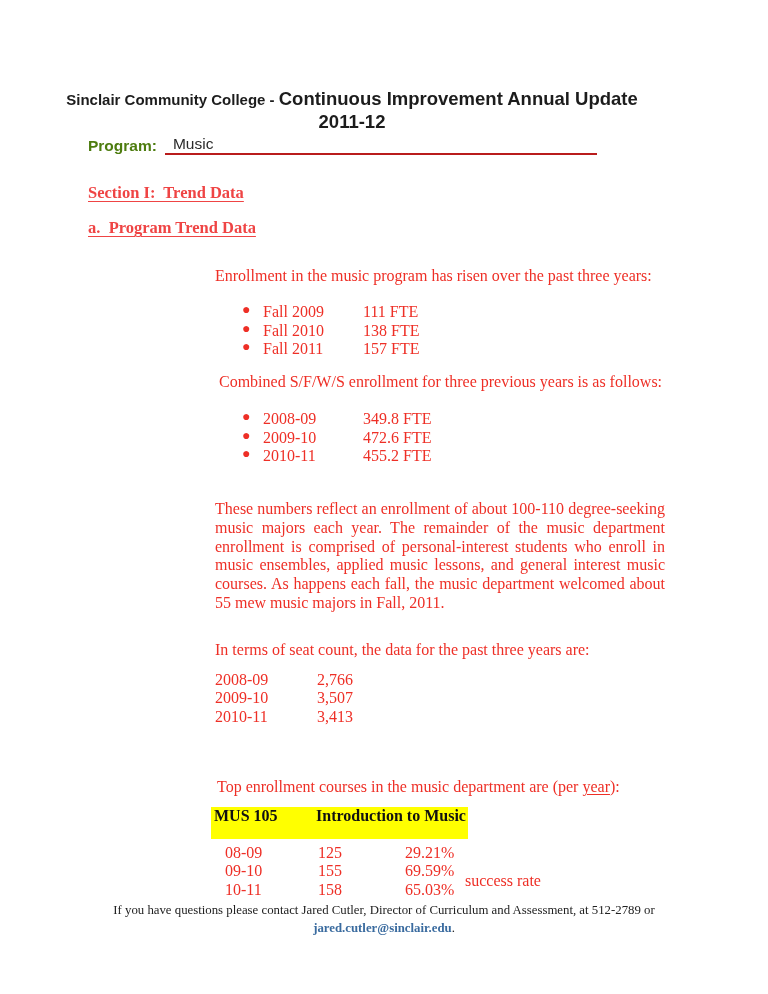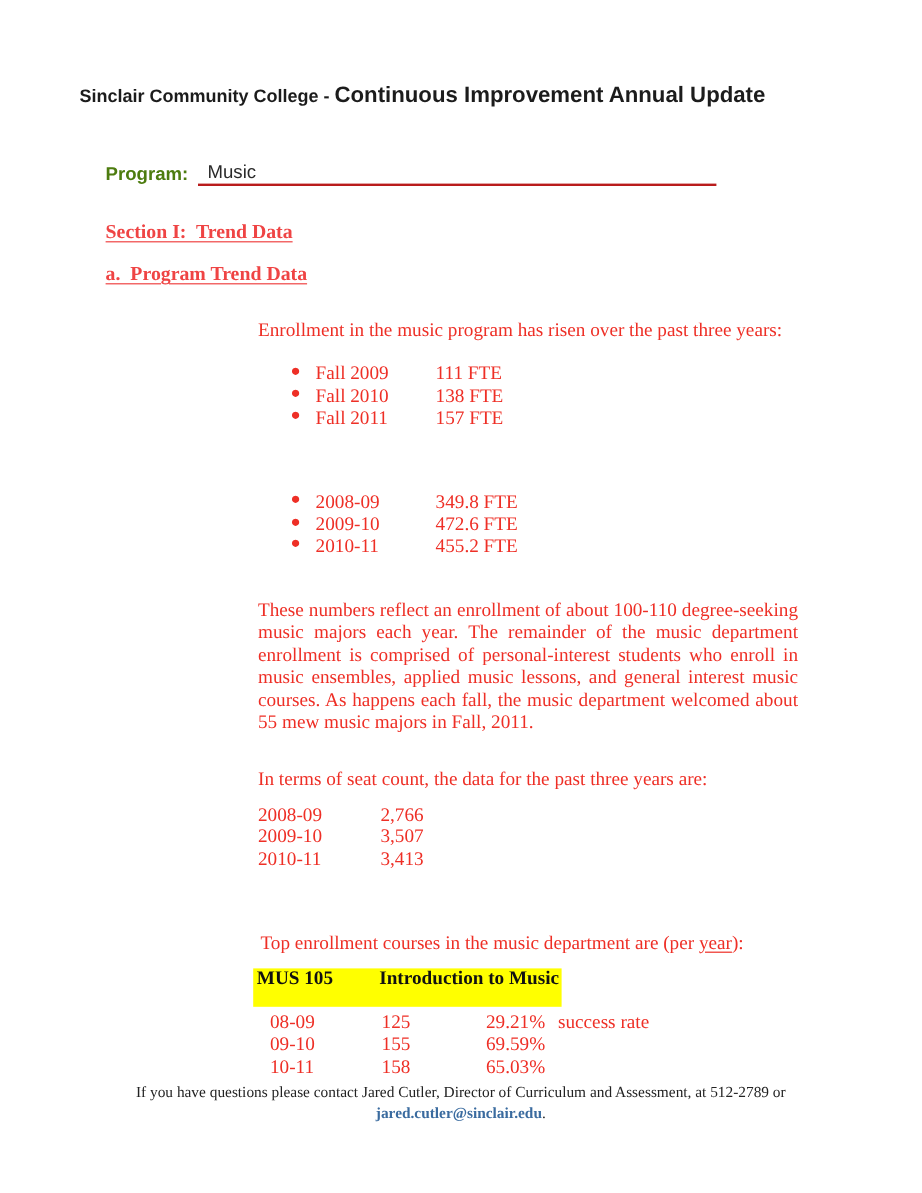--- a/index.html
+++ b/index.html
@@ -9,21 +9,21 @@
     height: 994px;
     background: #ffffff;
     overflow: hidden;
     font-family: "Liberation Serif", serif;
     color: #1a1a1a;
   }
 
   
   .doc-header {
     position: absolute;
-    top: 68px;
+    top: 88px;
     left: 0;
     width: 704px;
     text-align: center;
     font-family: "Liberation Sans", sans-serif;
     font-weight: 700;
     color: #1c1c1c;
   }
   .doc-header .line1 { line-height: 22px; white-space: nowrap; }
   .title-prefix { font-size: 15px; }
   .title-main   { font-size: 18.5px; }
@@ -99,21 +99,21 @@
 
   .plain-list { position: absolute; left: 215px; width: 420px; }
   .list-seat    { top: 671px; }
   .list-courses { top: 844px; }
   .plain-row { position: relative; height: 18.4px; font-size: 16px; }
   .list-seat .term    { position: absolute; left: 0; }
   .list-seat .val     { position: absolute; left: 102px; }
   .list-courses .term { position: absolute; left: 10px; }
   .list-courses .cnt  { position: absolute; left: 103px; }
   .list-courses .rate { position: absolute; left: 190px; }
-  .list-courses .note { position: absolute; left: 250px; }
+  .list-courses .note { position: absolute; left: 250px; margin-top: 28px; }
 
   
   .course-highlight {
     position: absolute;
     top: 807px;
     left: 211px;
     width: 257px;
     height: 32px;
     background: #ffff00;
     font-size: 16px;
@@ -142,20 +142,21 @@
     margin-top: 24px;
   }
 </style>
 </head>
 <body>
 
 <div class="page">
 
   <div class="doc-header">
     <div class="line1"><span class="title-prefix">Sinclair Community College - </span><span class="title-main">Continuous Improvement Annual Update</span></div>
+    <div class="title-year">2011-12</div>
   </div>
 
   <div class="program-row">
     <span class="program-label">Program:</span>
     <span class="program-blank">Music</span>
   </div>
 
   <div class="sec-heading sec-1">Section I:  Trend Data</div>
   <div class="sec-heading sec-a">a.  Program Trend Data</div>
 
@@ -172,20 +173,21 @@
       <span class="term">Fall 2010</span>
       <span class="val">138 FTE</span>
     </div>
     <div class="bullet-row">
       <span class="bullet">●</span>
       <span class="term">Fall 2011</span>
       <span class="val">157 FTE</span>
     </div>
   </div>
 
+  <div class="intro-line intro-combined red">Combined S/F/W/S enrollment for three previous years is as follows:</div>
 
   <div class="bullet-list list-combined red">
     <div class="bullet-row">
       <span class="bullet">●</span>
       <span class="term">2008-09</span>
       <span class="val">349.8 FTE</span>
     </div>
     <div class="bullet-row">
       <span class="bullet">●</span>
       <span class="term">2009-10</span>

